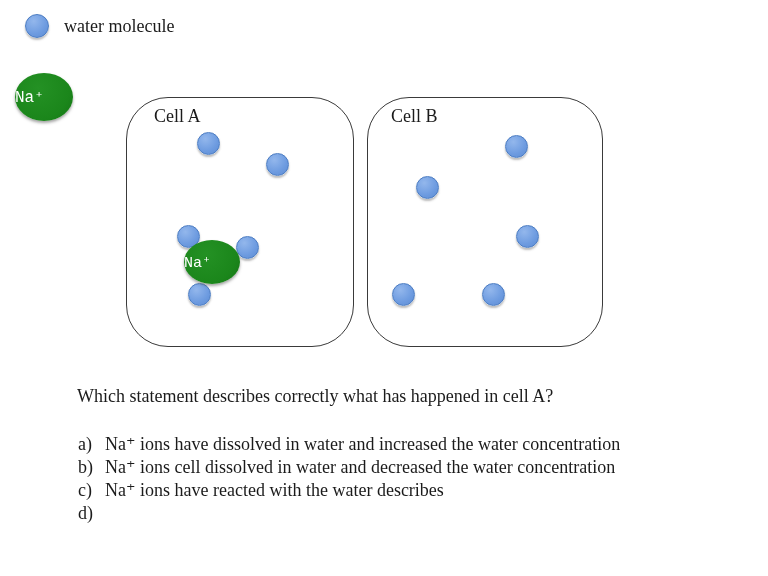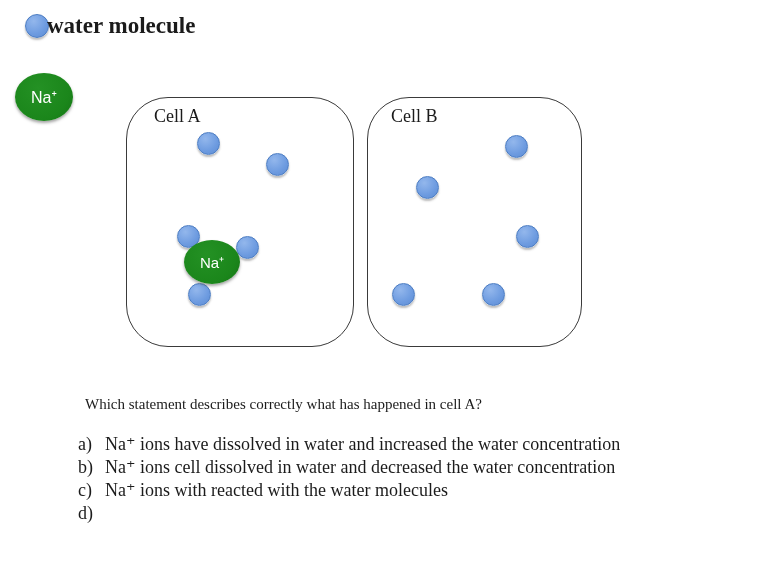--- a/index.html
+++ b/index.html
@@ -42,23 +42,23 @@
   .na-ion {
     position: absolute;
     border-radius: 50%;
     background: radial-gradient(circle at 40% 32%,
                 #249124 0%,
                 var(--sodium-green, #1b861b) 65%,
                 #157315 100%);
     color: #ffffff;
     display: flex;
     align-items: center;
-    justify-content: center;
+    justify-content: flex-start;
     box-shadow: 0 2px 3px rgba(90, 90, 90, 0.55);
-    font-family: Liberation Sans, sans-serif;
+    font-family: Liberation Mono, monospace;
   }
   .legend-na {
     left: 15px;
     top: 73px;
     width: 58px;
     height: 48px;
     font-size: 16px;
   }
   .cell-na {
     width: 56px;
@@ -71,47 +71,46 @@
   .cell {
     position: absolute;
     top: 97px;
     height: 250px;
     background: #ffffff;
     border: 1.5px solid var(--cell-border, #3a3a3a);
     border-radius: 42px;
     box-sizing: border-box;
   }
   .cell-a { left: 126px; width: 228px; }
-  .cell-b { left: 367px; width: 215px; }
+  .cell-b { left: 367px; width: 236px; }
   .cell-label {
     position: absolute;
     font-size: 18px;
     line-height: 22px;
     top: 7px;
   }
   .cell-a .cell-label { left: 27px; }
   .cell-b .cell-label { left: 23px; }
 
   
   .legend-water-label {
     position: absolute;
-    left: 47px;
+    left: 64px;
     top: 15px;
-    font-size: 23px;
+    font-size: 18px;
     line-height: 22px;
-    font-weight: bold;
   }
 
   
   .question {
     position: absolute;
     left: 77px;
     top: 385px;
-    margin: 8px;
-    font-size: 15px;
+    margin: 0;
+    font-size: 18px;
     line-height: 23px;
     white-space: nowrap;
   }
   .options {
     position: absolute;
     left: 78px;
     top: 433px;
   }
   .option {
     display: flex;
@@ -167,20 +166,20 @@
     <div class="option">
       <span class="opt-letter">a)</span>
       <span class="opt-text">Na⁺ ions have dissolved in water and increased the water concentration</span>
     </div>
     <div class="option">
       <span class="opt-letter">b)</span>
       <span class="opt-text">Na⁺ ions cell dissolved in water and decreased the water concentration</span>
     </div>
     <div class="option">
       <span class="opt-letter">c)</span>
-      <span class="opt-text">Na⁺ ions with reacted with the water molecules</span>
+      <span class="opt-text">Na⁺ ions have reacted with the water describes</span>
     </div>
     <div class="option">
       <span class="opt-letter">d)</span>
     </div>
   </div>
 
 </div>
 
 </body></html>

